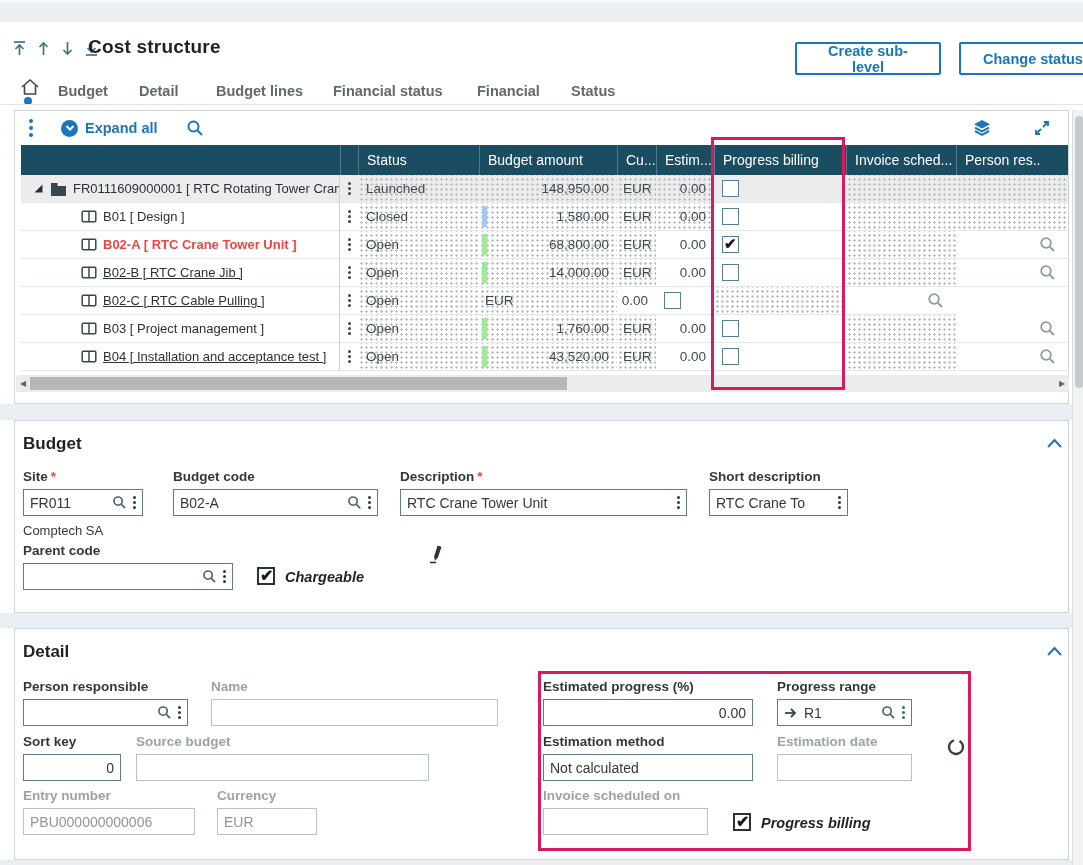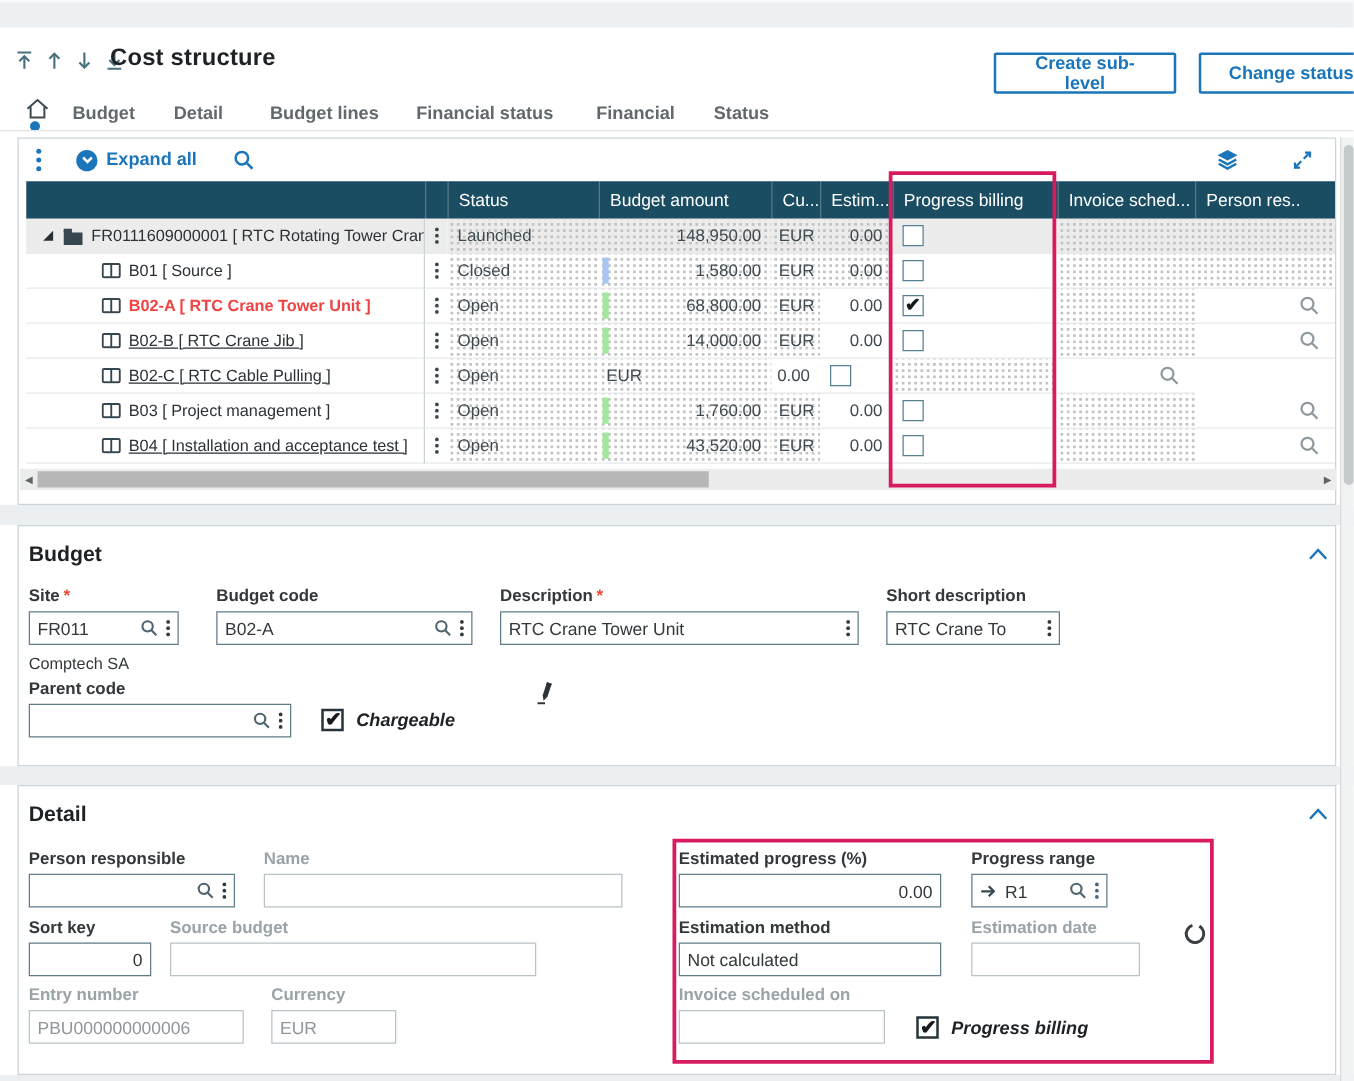--- a/index.html
+++ b/index.html
@@ -248,21 +248,21 @@
           </div>
           <div class="td dotted"></div>
           <div class="td person-td dotted"></div>
         </div>
         <div class="grow tr">
           <div class="td tree-td lvl1">
             <svg width="16" height="13" viewBox="0 0 16 13" style="flex:0 0 auto">
               <rect x="1.2" y="1.2" width="13.6" height="10.6" rx="1" fill="none" stroke="#37474f" stroke-width="1.5"></rect>
               <line x1="8" y1="1.2" x2="8" y2="11.8" stroke="#37474f" stroke-width="1.5"></line>
             </svg>
-            <span class="tree-label">B01 [ Source ]</span>
+            <span class="tree-label">B01 [ Design ]</span>
           </div>
           <div class="td kebab-td">
             <span class="kdots">
               <i></i>
               <i></i>
               <i></i>
             </span>
           </div>
           <div class="td status-td dotted">
             <span>Closed</span>
@@ -627,21 +627,21 @@
   <div class="inp dis" style="left:202px; top:179px; width:100px">
     <span class="val">EUR</span>
   </div>
 
   <span class="lbl" style="left:528px; top:50px">Estimated progress (%)</span>
   <div class="inp" style="left:528px; top:70px; width:210px">
     <span class="val right">0.00</span>
   </div>
 
   <span class="lbl" style="left:762px; top:50px">Progress range</span>
-  <div class="inp" style="left:762px; top:70px; width:109px">
+  <div class="inp" style="left:762px; top:70px; width:135px">
     <svg width="14" height="12" viewBox="0 0 14 12" style="flex:0 0 auto">
         <line x1="1" y1="6" x2="11" y2="6" stroke="#37474f" stroke-width="1.8"></line>
         <polyline points="7,2 11,6 7,10" fill="none" stroke="#37474f" stroke-width="1.8"></polyline>
       </svg>
     <span class="val">R1</span>
     <span class="ico">
         <svg width="15" height="15" viewBox="0 0 16 16">
           <circle cx="6.5" cy="6.5" r="4.4" fill="none" stroke="#4e636d" stroke-width="1.8"></circle>
           <line x1="10" y1="10" x2="14" y2="14" stroke="#4e636d" stroke-width="1.8"></line>
         </svg>

